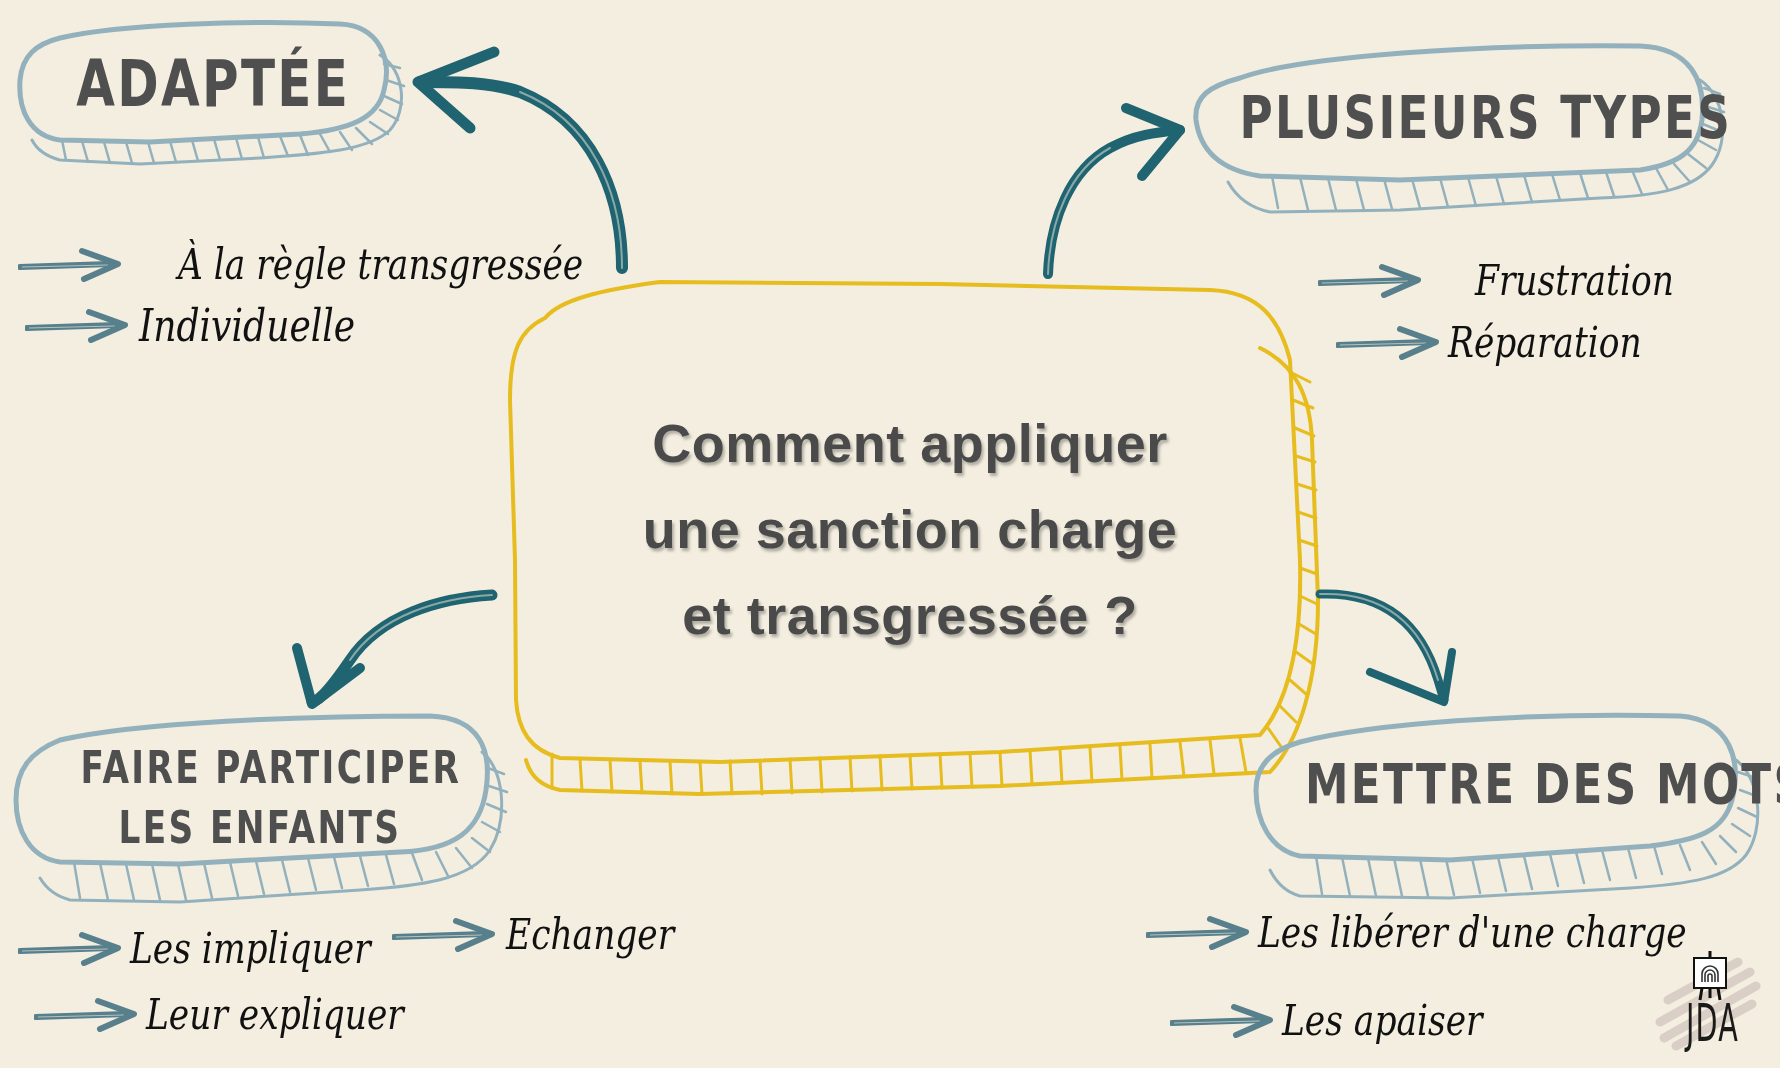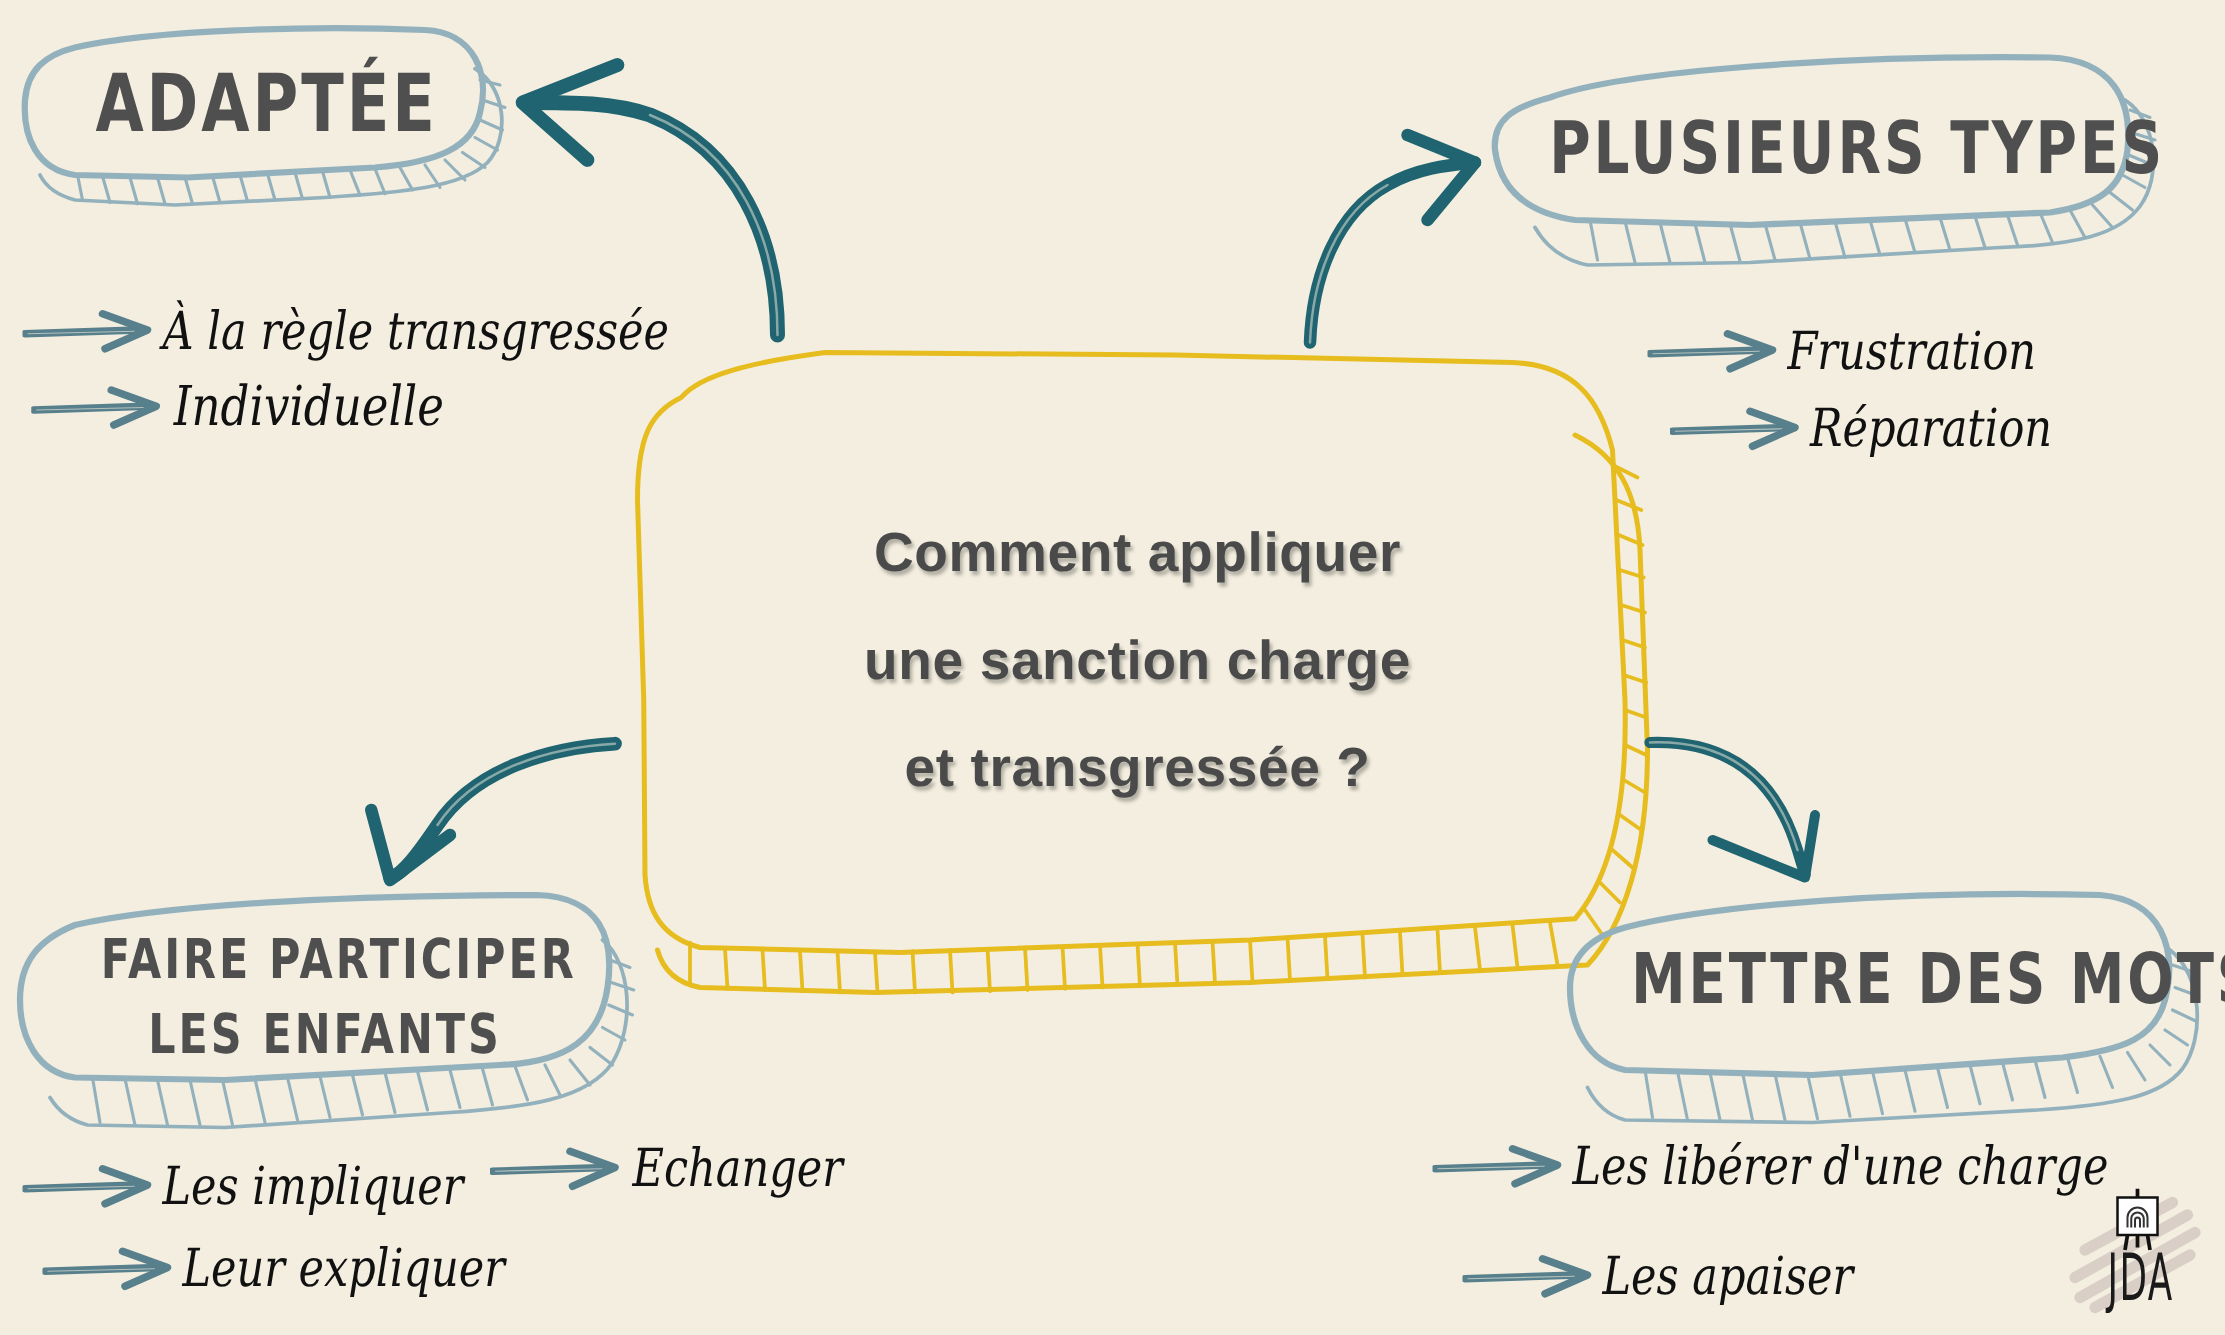--- a/index.html
+++ b/index.html
@@ -22,21 +22,21 @@
     transform: scaleX(0.78);
     transform-origin: center;
     white-space: nowrap;
   }
   .central-title {
     position: absolute;
     font-family: "Liberation Sans", sans-serif;
     font-weight: bold;
     color: #4a4a4a;
     text-align: center;
-    font-size: 44px;
+    font-size: 54px;
     line-height: 86px;
     text-shadow: 2px 3px 3px rgba(0,0,0,0.28);
     letter-spacing: 0.5px;
     white-space: nowrap;
   }
   .script {
     position: absolute;
     font-family: "DejaVu Serif", serif;
     font-style: italic;
     color: #111;
@@ -284,36 +284,36 @@
   </svg>
 
   <div class="central-title" style="left:520px; top:400px; width:780px;">
     <div>Comment appliquer</div>
     <div>une sanction charge</div>
     <div>et transgressée ?</div>
   </div>
 
   <div class="box-title" style="left:40px; top:44px; width:330px; font-size:64px; line-height:80px;">ADAPTÉE</div>
 
-  <div class="bullet" style="left:18px; top:240px;">
+  <div class="bullet" style="left:18px; top:240px;gap:48px;">
     <svg width="110" height="40">
         <use href="#bul"></use>
       </svg>
     <span class="script" style="position:static; font-size:42px; margin-left:2px;">À la règle transgressée</span>
   </div>
   <div class="bullet" style="left:25px; top:300px;">
     <svg width="110" height="40">
         <use href="#bul"></use>
       </svg>
     <span class="script" style="position:static; font-size:44px; margin-left:4px;">Individuelle</span>
   </div>
 
   <div class="box-title" style="left:1180px; top:80px; width:540px; font-size:58px; line-height:76px;">PLUSIEURS TYPES</div>
 
-  <div class="bullet" style="left:1318px; top:256px;">
+  <div class="bullet" style="left:1318px; top:256px;gap:45px;">
     <svg width="110" height="40">
         <use href="#bul"></use>
       </svg>
     <span class="script" style="position:static; font-size:42px; margin-left:2px;">Frustration</span>
   </div>
   <div class="bullet" style="left:1336px; top:318px;">
     <svg width="110" height="40">
         <use href="#bul"></use>
       </svg>
     <span class="script" style="position:static; font-size:42px; margin-left:2px;">Réparation</span>

